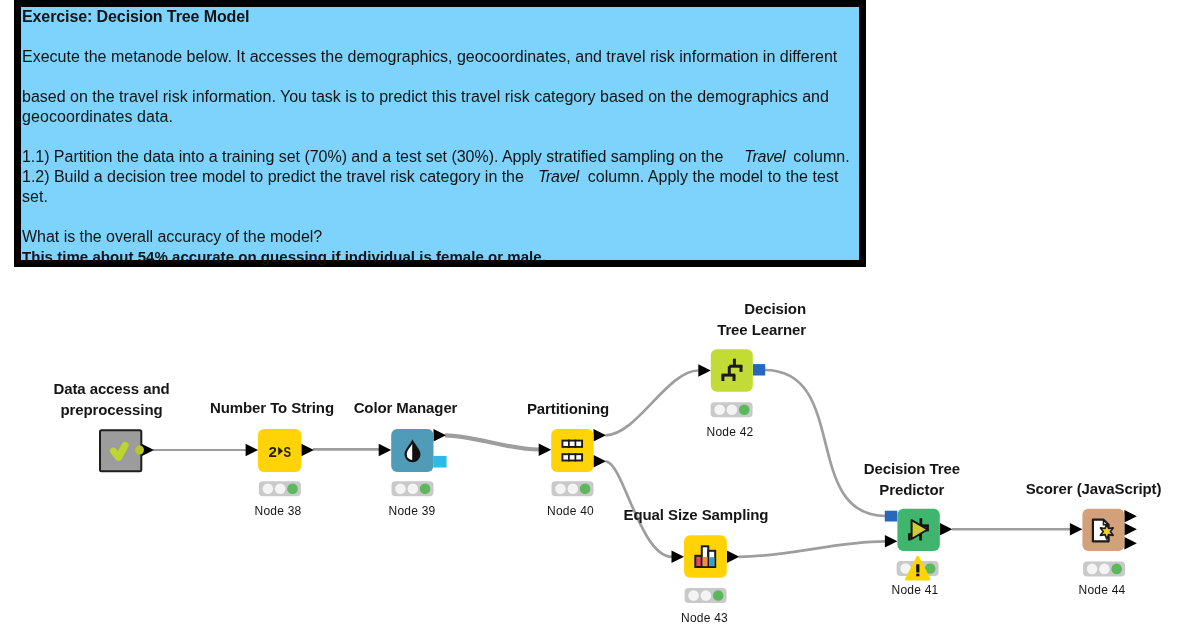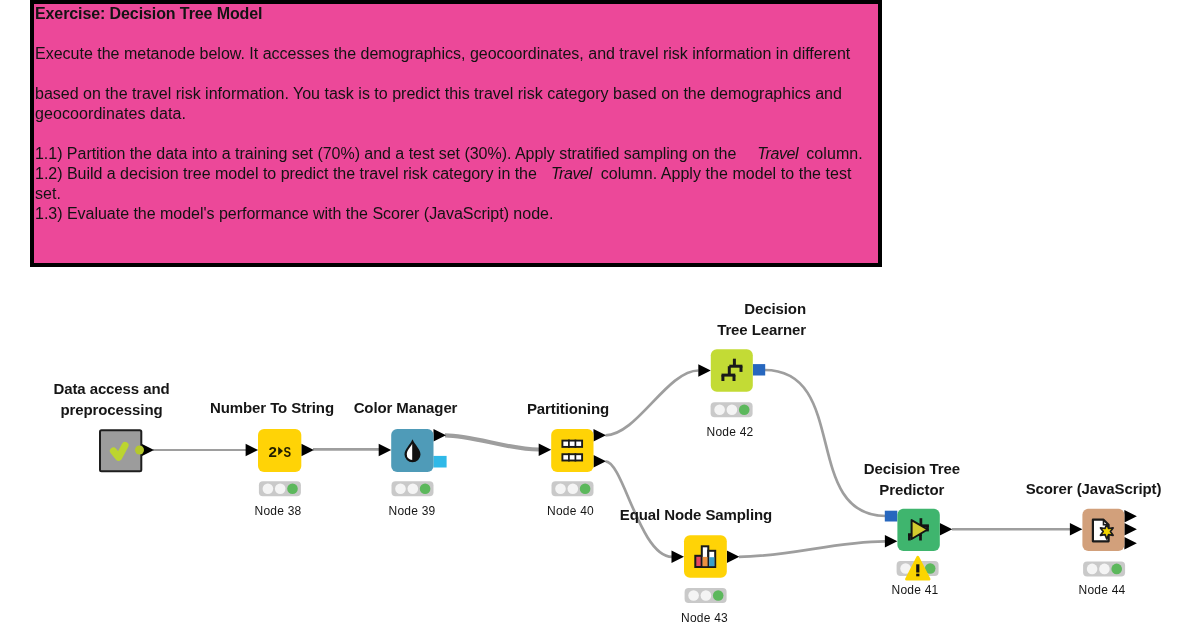--- a/index.html
+++ b/index.html
@@ -1,35 +1,36 @@
 <!DOCTYPE html>
 <html><head>
 <meta charset="utf-8">
 <style>
 html,body{margin:0;padding:0;background:#fff;width:1200px;height:630px;overflow:hidden;}
 body{font-family:"Liberation Sans",sans-serif;color:#111;}
-#anno{position:absolute;left:30px;top:0;width:852px;height:267px;border:4px solid #000000;box-sizing:border-box;background:#ec4899;}
+#anno{position:absolute;left:14px;top:0;width:852px;height:267px;border:7px solid #000000;box-sizing:border-box;background:#7dd3fc;}
 .al{position:absolute;left:1px;white-space:nowrap;font-size:16px;line-height:20px;letter-spacing:0.08px;color:#131313;}
 .b{font-weight:bold;}
 .g{display:inline-block;}
 .lbl{position:absolute;font-size:15px;font-weight:bold;line-height:21px;text-align:center;white-space:nowrap;color:#161616;letter-spacing:-0.1px;}
 .num{position:absolute;font-size:12px;font-weight:normal;line-height:21px;text-align:center;white-space:nowrap;color:#161616;letter-spacing:0.2px;}
 svg{position:absolute;left:0;top:0;}
 </style>
 </head>
 <body>
 <div id="anno">
   <div class="al b" style="top:0px;letter-spacing:-0.1px">Exercise: Decision Tree Model</div>
   <div class="al" style="top:40px;letter-spacing:0px">Execute the metanode below. It accesses the demographics, geocoordinates, and travel risk information in different</div>
   <div class="al" style="top:80px;letter-spacing:0.01px">based on the travel risk information. You task is to predict this travel risk category based on the demographics and</div>
   <div class="al" style="top:100px">geocoordinates data.</div>
   <div class="al" style="top:140px;letter-spacing:-0.03px"><span id="p8a">1.1) Partition the data into a training set (70%) and a test set (30%). Apply stratified sampling on the</span><span class="g" id="g8a" style="width:21px"></span><i id="t8" style="letter-spacing:-0.4px">Travel</i><span class="g" id="g8b" style="width:8px"></span><span id="p8b" style="letter-spacing:0.1px">column.</span></div>
   <div class="al" style="top:160px;letter-spacing:-0.02px"><span id="p9a">1.2) Build a decision tree model to predict the travel risk category in the</span><span class="g" id="g9a" style="width:14px"></span><i id="t9" style="letter-spacing:-0.4px">Travel</i><span class="g" id="g9b" style="width:9px"></span><span id="p9b" style="letter-spacing:0.05px">column. Apply the model to the test</span></div>
   <div class="al" style="top:180px">set.</div>
-  <div class="al" style="top:200px;letter-spacing:-0.02px">1.3) Evaluate the model's performance with the Scorer (JavaScript) node.</div>
+  <div class="al" style="top:220px;letter-spacing:-0.03px">What is the overall accuracy of the model?</div>
+  <div class="al b" style="top:240px;font-size:15px;letter-spacing:0.04px">This time about 54% accurate on guessing if individual is female or male.</div>
 </div>
 
 <svg width="1200" height="630" viewBox="0 0 1200 630">
 
   <g stroke="#9E9E9E" fill="none">
     <path d="M 153,450 H 246" stroke-width="2.2"></path>
     <path d="M 313,449.4 H 379" stroke-width="2.7"></path>
     <path d="M 445,435.3 C 474,435.3 509,450 539.5,449.5" stroke-width="4.2"></path>
     <path d="M 605.5,435.3 C 637,435.3 667,370.5 698.5,370.5" stroke-width="2.7"></path>
     <path d="M 605.5,461.3 C 623,461.3 640,556.8 672,556.8" stroke-width="2.7"></path>
@@ -154,21 +155,21 @@
   <path d="M 917.8,557.2 L 929.1,579.2 L 906.5,579.2 Z" fill="#FBD500" stroke="#FBD500" stroke-width="2.8" stroke-linejoin="round"></path>
   <rect x="916.2" y="564.3" width="3.2" height="8.2" fill="#111"></rect>
   <rect x="916.2" y="573.7" width="3.2" height="2.6" fill="#111"></rect>
 </svg>
 
 <div class="lbl" style="left:31.5px;top:378.2px;width:160px;">Data access and<br>preprocessing</div>
 <div class="lbl" style="left:192px;top:397.2px;width:160px;">Number To String</div>
 <div class="lbl" style="left:325.5px;top:397.2px;width:160px;">Color Manager</div>
 <div class="lbl" style="left:488px;top:397.7px;width:160px;">Partitioning</div>
 <div class="lbl" style="left:646px;top:297.9px;width:160px;text-align:right;">Decision<br>Tree Learner</div>
-<div class="lbl" style="left:616px;top:504.1px;width:160px;">Equal Node Sampling</div>
+<div class="lbl" style="left:616px;top:504.1px;width:160px;">Equal Size Sampling</div>
 <div class="lbl" style="left:831.8px;top:458.1px;width:160px;">Decision Tree<br>Predictor</div>
 <div class="lbl" style="left:1013.5px;top:478.4px;width:160px;">Scorer (JavaScript)</div>
 
 <div class="num" style="left:198px;top:501.1px;width:160px;">Node 38</div>
 <div class="num" style="left:332px;top:501.1px;width:160px;">Node 39</div>
 <div class="num" style="left:490.5px;top:501.1px;width:160px;">Node 40</div>
 <div class="num" style="left:650px;top:421.5px;width:160px;">Node 42</div>
 <div class="num" style="left:624.5px;top:607.8px;width:160px;">Node 43</div>
 <div class="num" style="left:835px;top:580px;width:160px;">Node 41</div>
 <div class="num" style="left:1022px;top:580px;width:160px;">Node 44</div>

